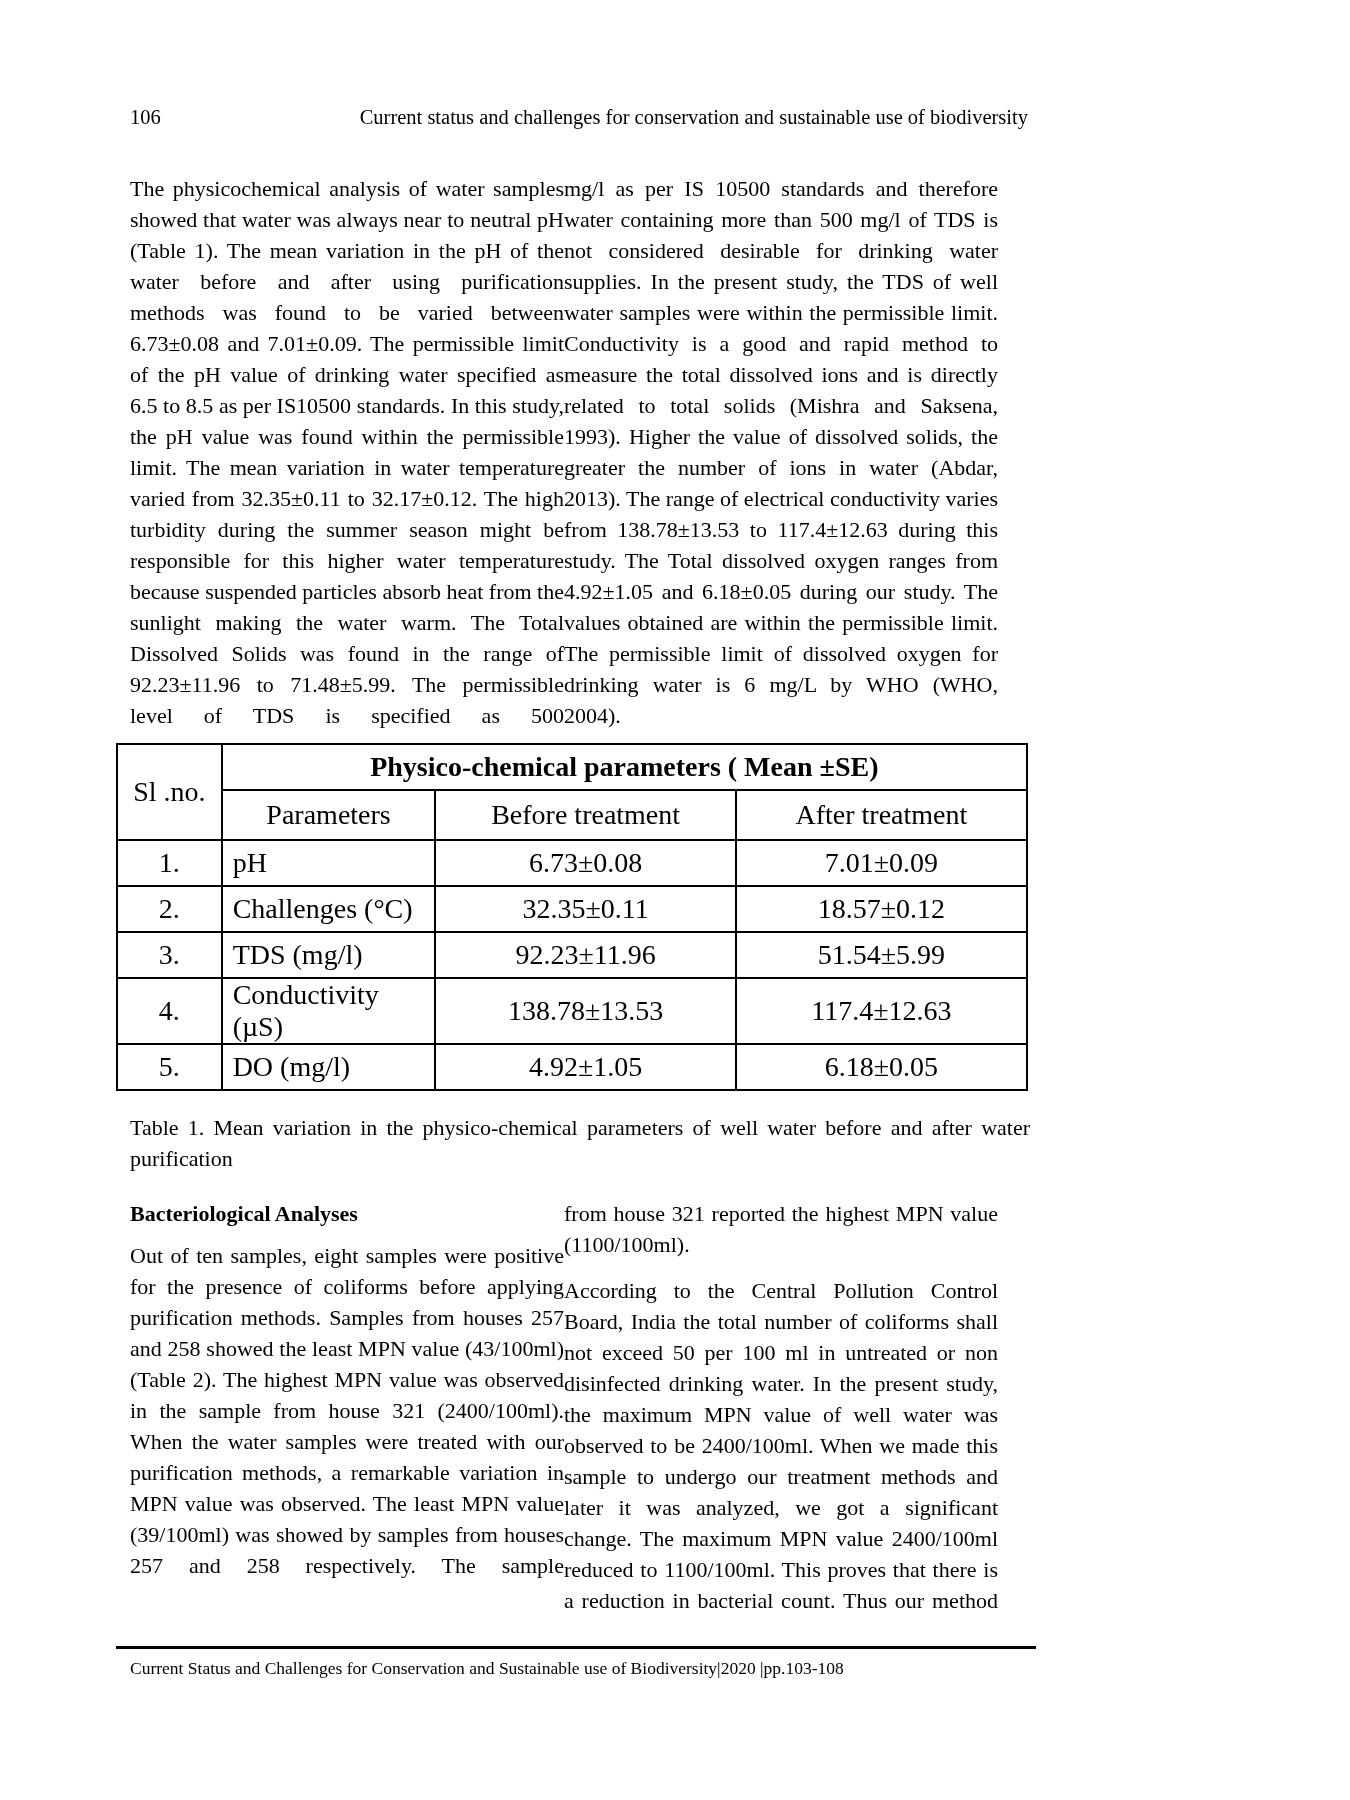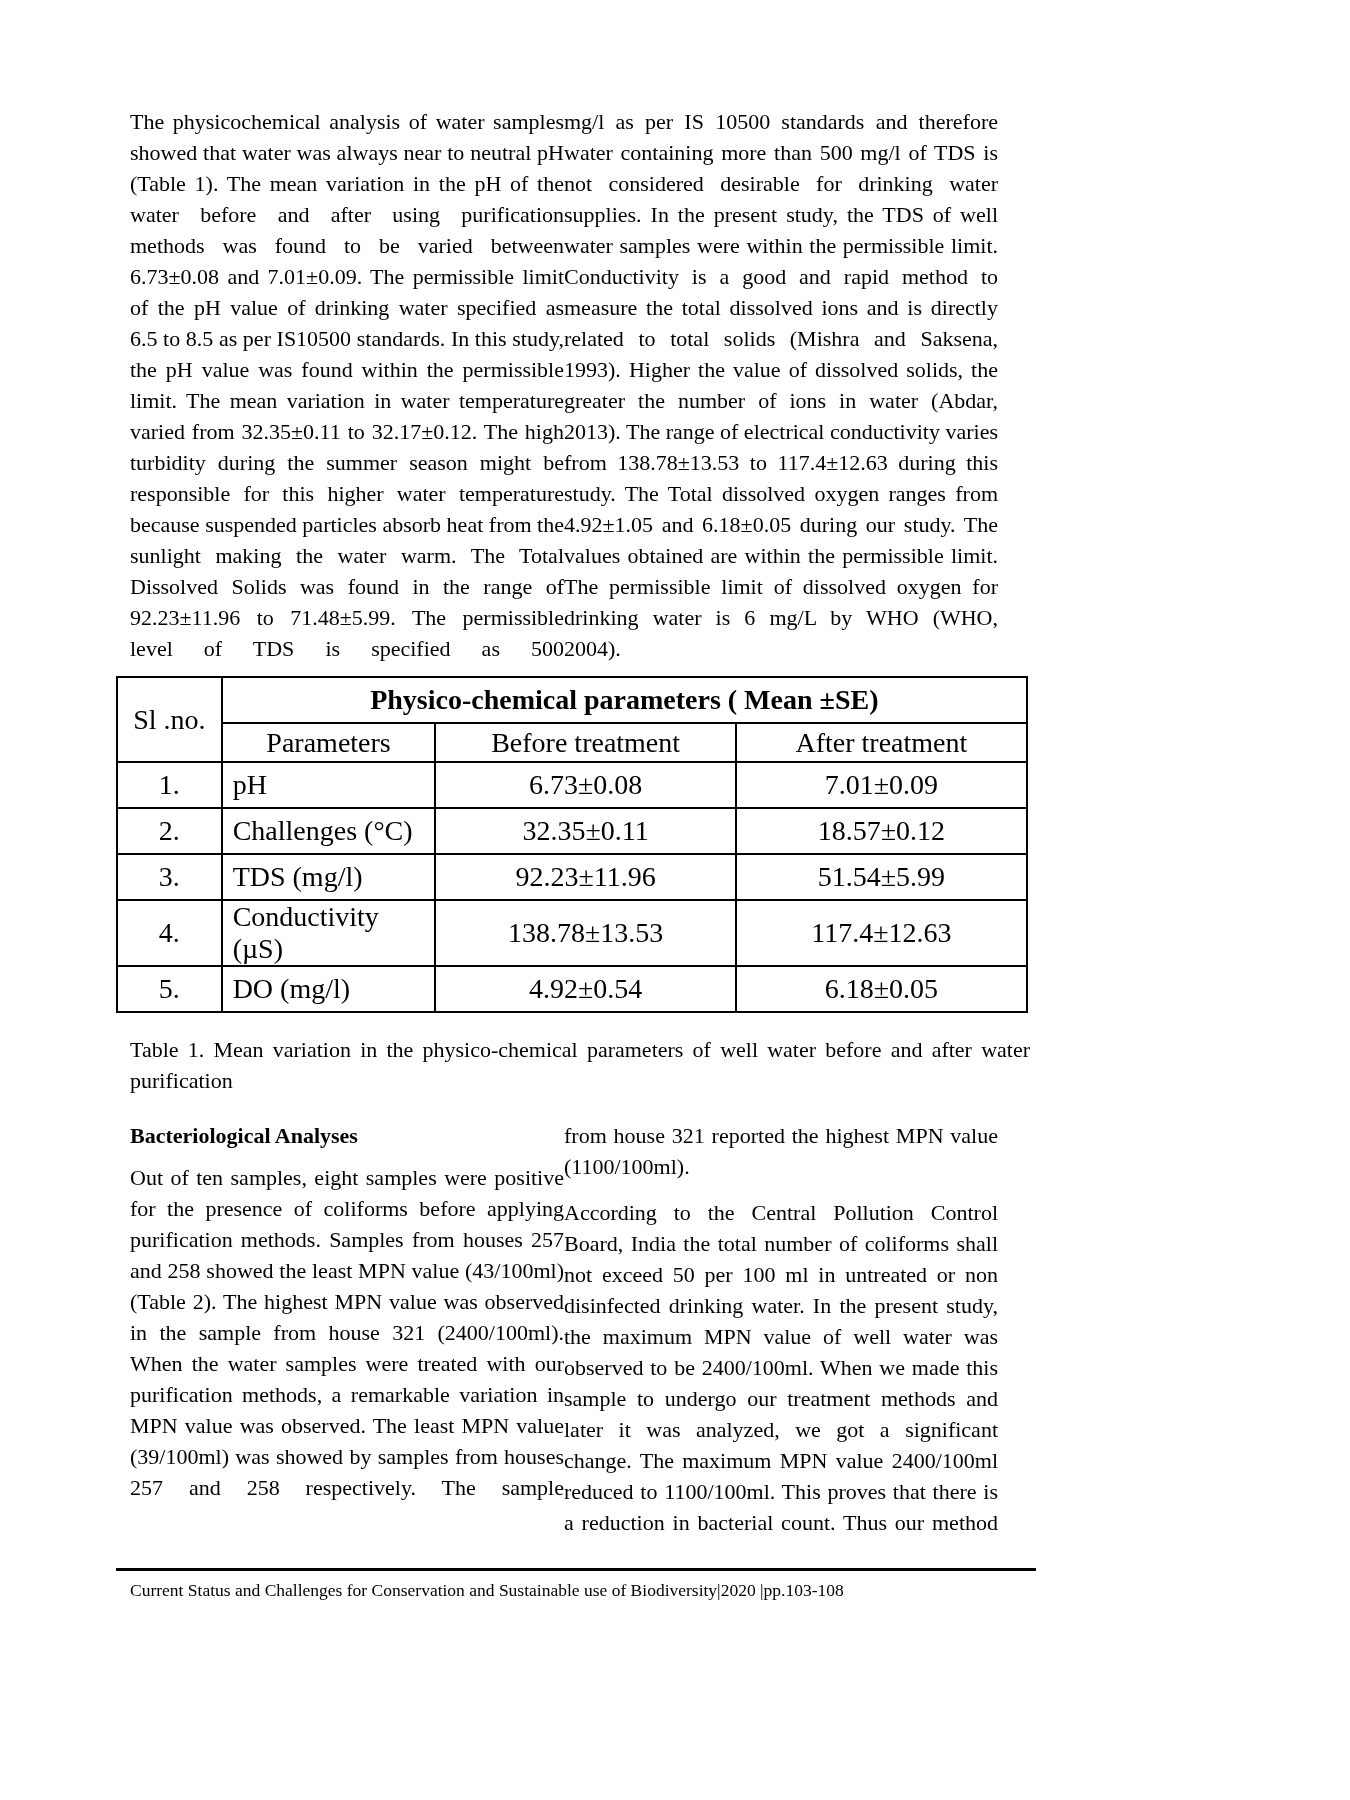--- a/index.html
+++ b/index.html
@@ -56,21 +56,21 @@
     border: 2px solid #000;
     font-size: 28px;
     font-weight: normal;
     text-align: center;
     vertical-align: middle;
   }
   table.phys .span-head {
     font-weight: bold;
     height: 46px;
   }
-  table.phys .sub-head th { height: 39px; margin-top: 12px; }
+  table.phys .sub-head th { height: 50px; margin-top: 12px; }
   table.phys td { height: 46px; }
   table.phys td:nth-child(2) { text-align: left; padding-left: 10px; }
   th.slno-head { font-weight: bold; margin-top: 23px; }
   .caption {
     font-size: 22px;
     line-height: 31px;
     text-align: justify;
     margin-top: 21px;
     margin-bottom: 24px;
   }
@@ -92,20 +92,24 @@
     border: 1px solid #222;
     display: inline-block;
     flex: 0 0 auto;
   }
 </style>
 </head>
 <body>
 
 <div class="content">
 
+  <div class="page-header">
+    <span>106</span>
+    <span class="rtitle">Current status and challenges for conservation and sustainable use of biodiversity</span>
+  </div>
 
   <div class="two-col">
     <div class="col">
       <p class="cont">The physicochemical analysis of water samples showed that water was always near to neutral pH (Table 1). The mean variation in the pH of the water before and after using purification methods was found to be varied between 6.73±0.08 and 7.01±0.09. The permissible limit of the pH value of drinking water specified as 6.5 to 8.5 as per IS10500 standards. In this study, the pH value was found within the permissible limit. The mean variation in water temperature varied from 32.35±0.11 to 32.17±0.12. The high turbidity during the summer season might be responsible for this higher water temperature because suspended particles absorb heat from the sunlight making the water warm. The Total Dissolved Solids was found in the range of 92.23±11.96 to 71.48±5.99. The permissible level of TDS is specified as 500</p>
     </div>
     <div class="col">
       <p>mg/l as per IS 10500 standards and therefore water containing more than 500 mg/l of TDS is not considered desirable for drinking water supplies. In the present study, the TDS of well water samples were within the permissible limit. Conductivity is a good and rapid method to measure the total dissolved ions and is directly related to total solids (Mishra and Saksena, 1993). Higher the value of dissolved solids, the greater the number of ions in water (Abdar, 2013). The range of electrical conductivity varies from 138.78±13.53 to 117.4±12.63 during this study. The Total dissolved oxygen ranges from 4.92±1.05 and 6.18±0.05 during our study. The values obtained are within the permissible limit. The permissible limit of dissolved oxygen for drinking water is 6 mg/L by WHO (WHO, 2004).</p>
     </div>
   </div>
 
@@ -148,21 +152,21 @@
         </tr>
         <tr>
           <td>4.</td>
           <td>Conductivity (µS)</td>
           <td>138.78±13.53</td>
           <td>117.4±12.63</td>
         </tr>
         <tr>
           <td>5.</td>
           <td>DO (mg/l)</td>
-          <td>4.92±0.54</td>
+          <td>4.92±1.05</td>
           <td>6.18±0.05</td>
         </tr>
       </tbody>
   </table>
 
   <p class="caption">Table 1. Mean variation in the physico-chemical parameters of well water before and after water purification</p>
 
   <div class="two-col">
     <div class="col">
       <h3 class="section-heading">Bacteriological Analyses</h3>

